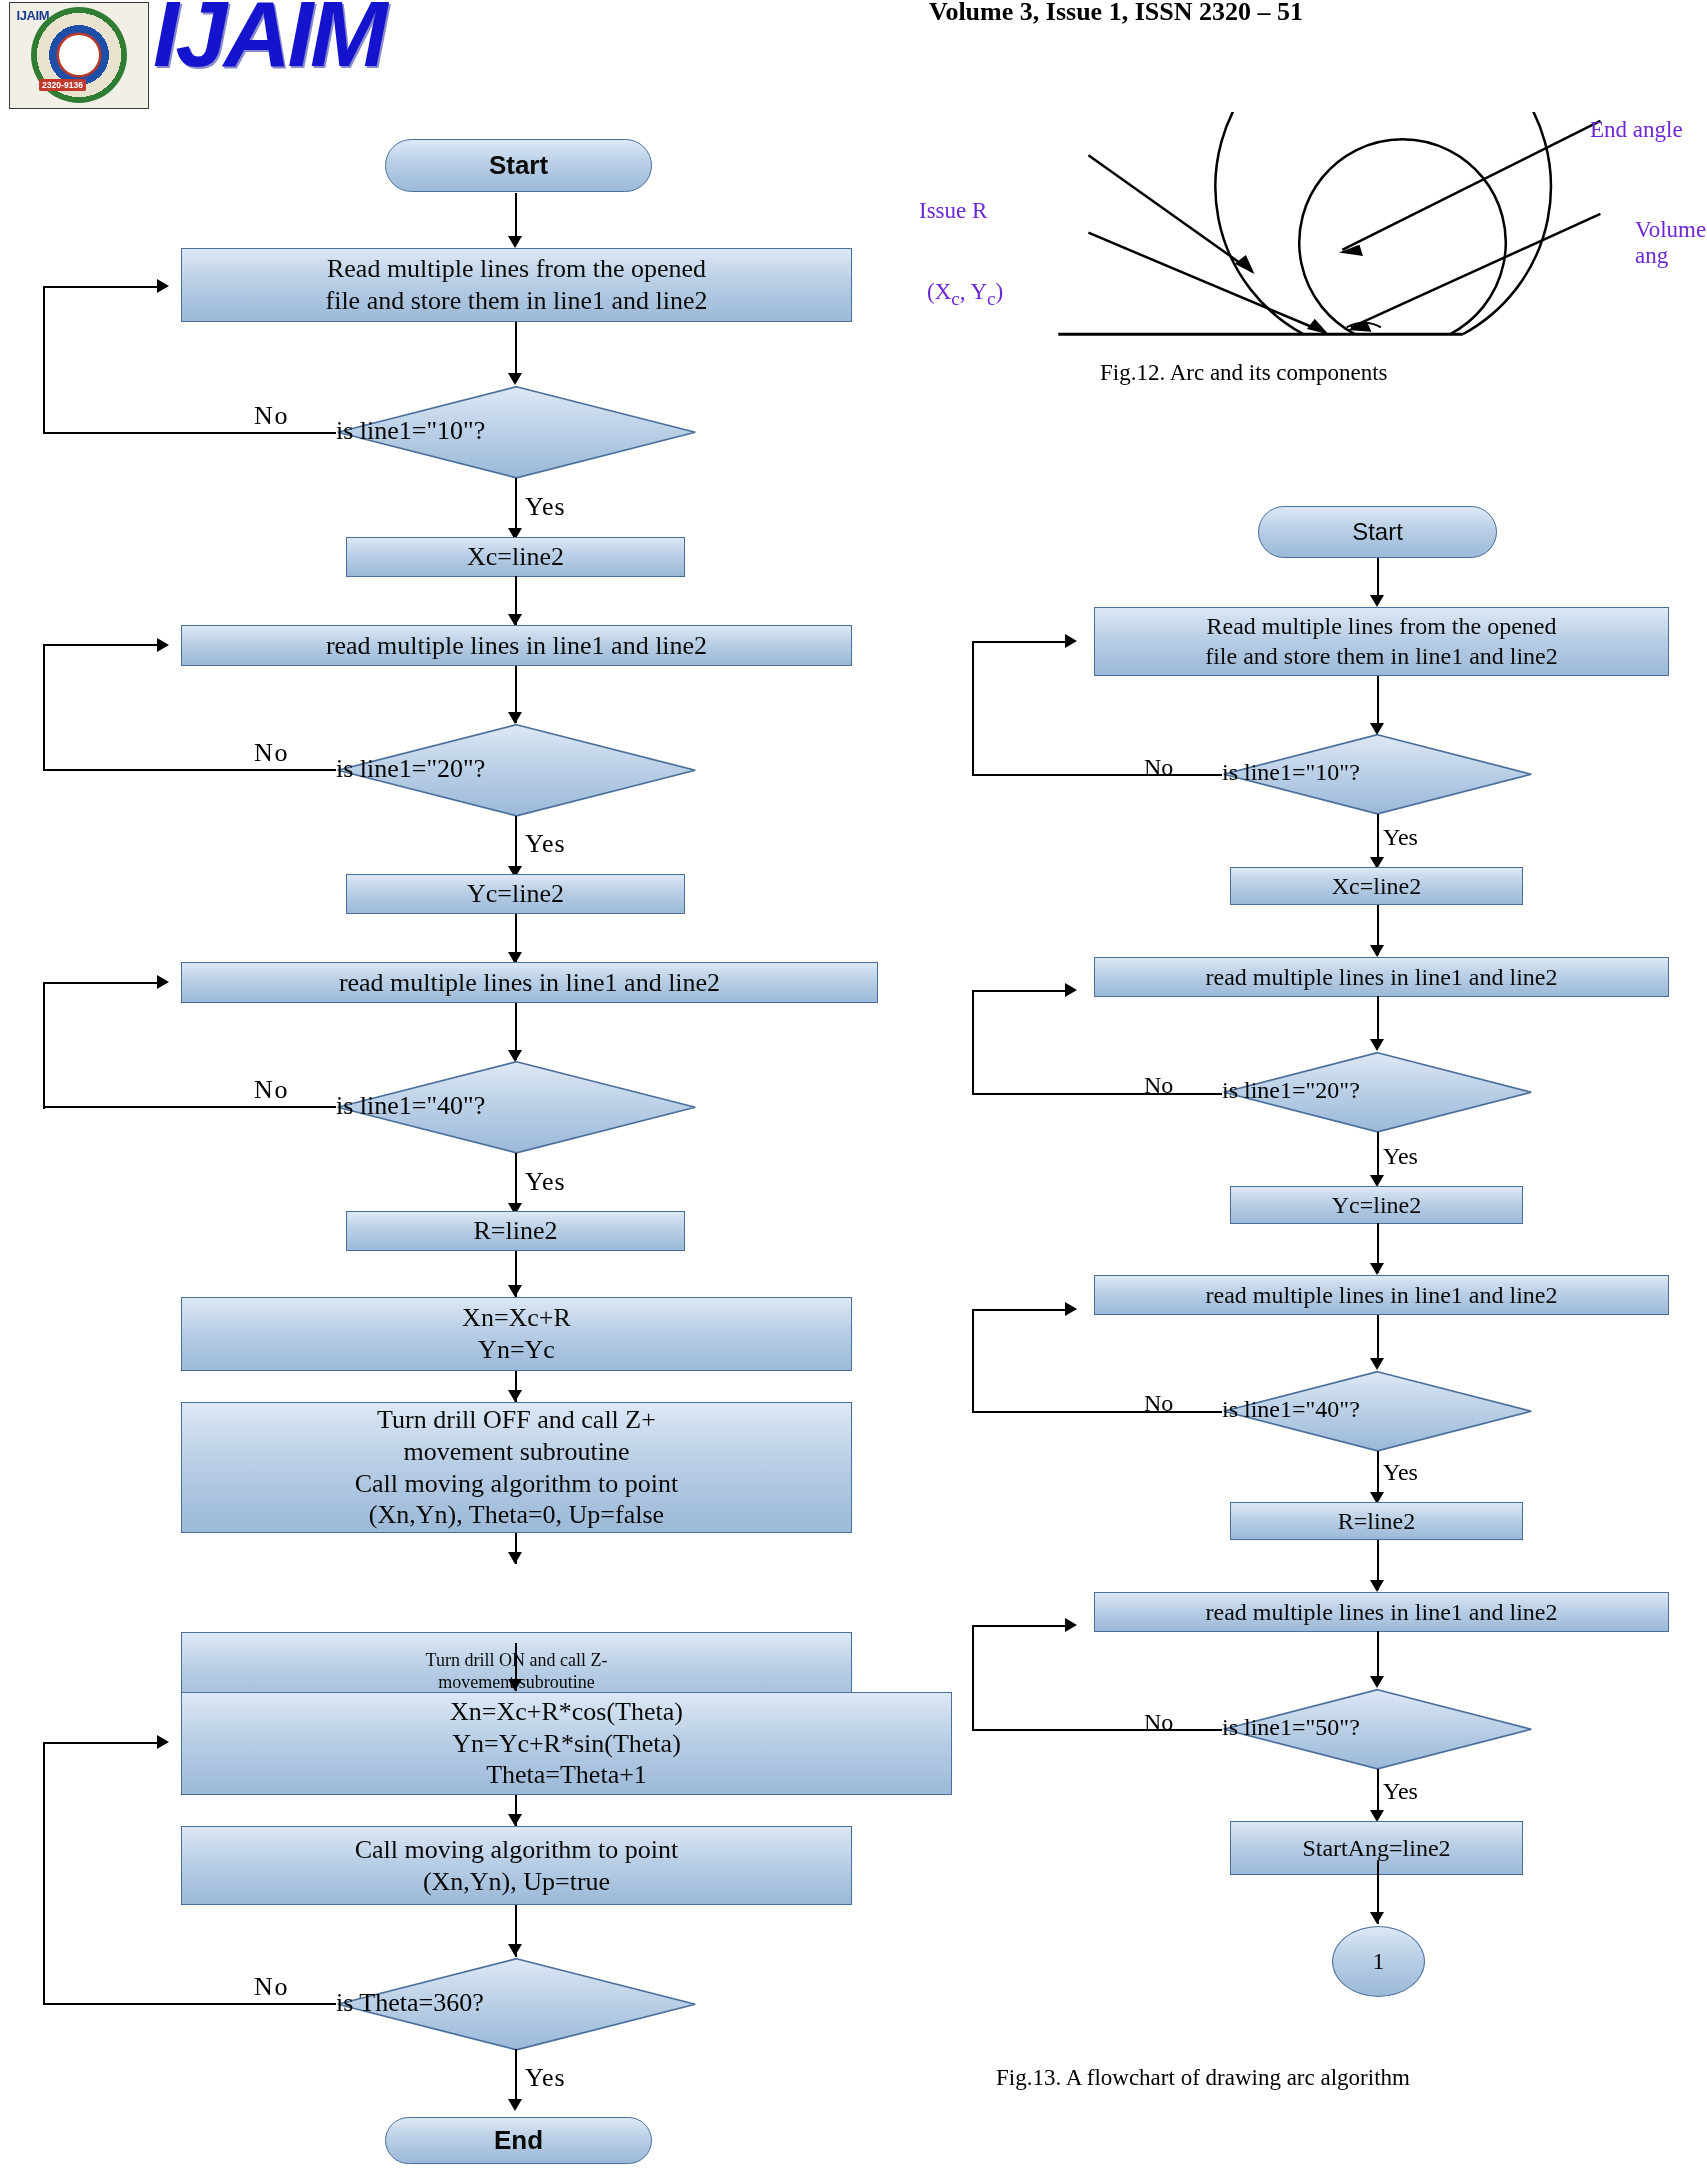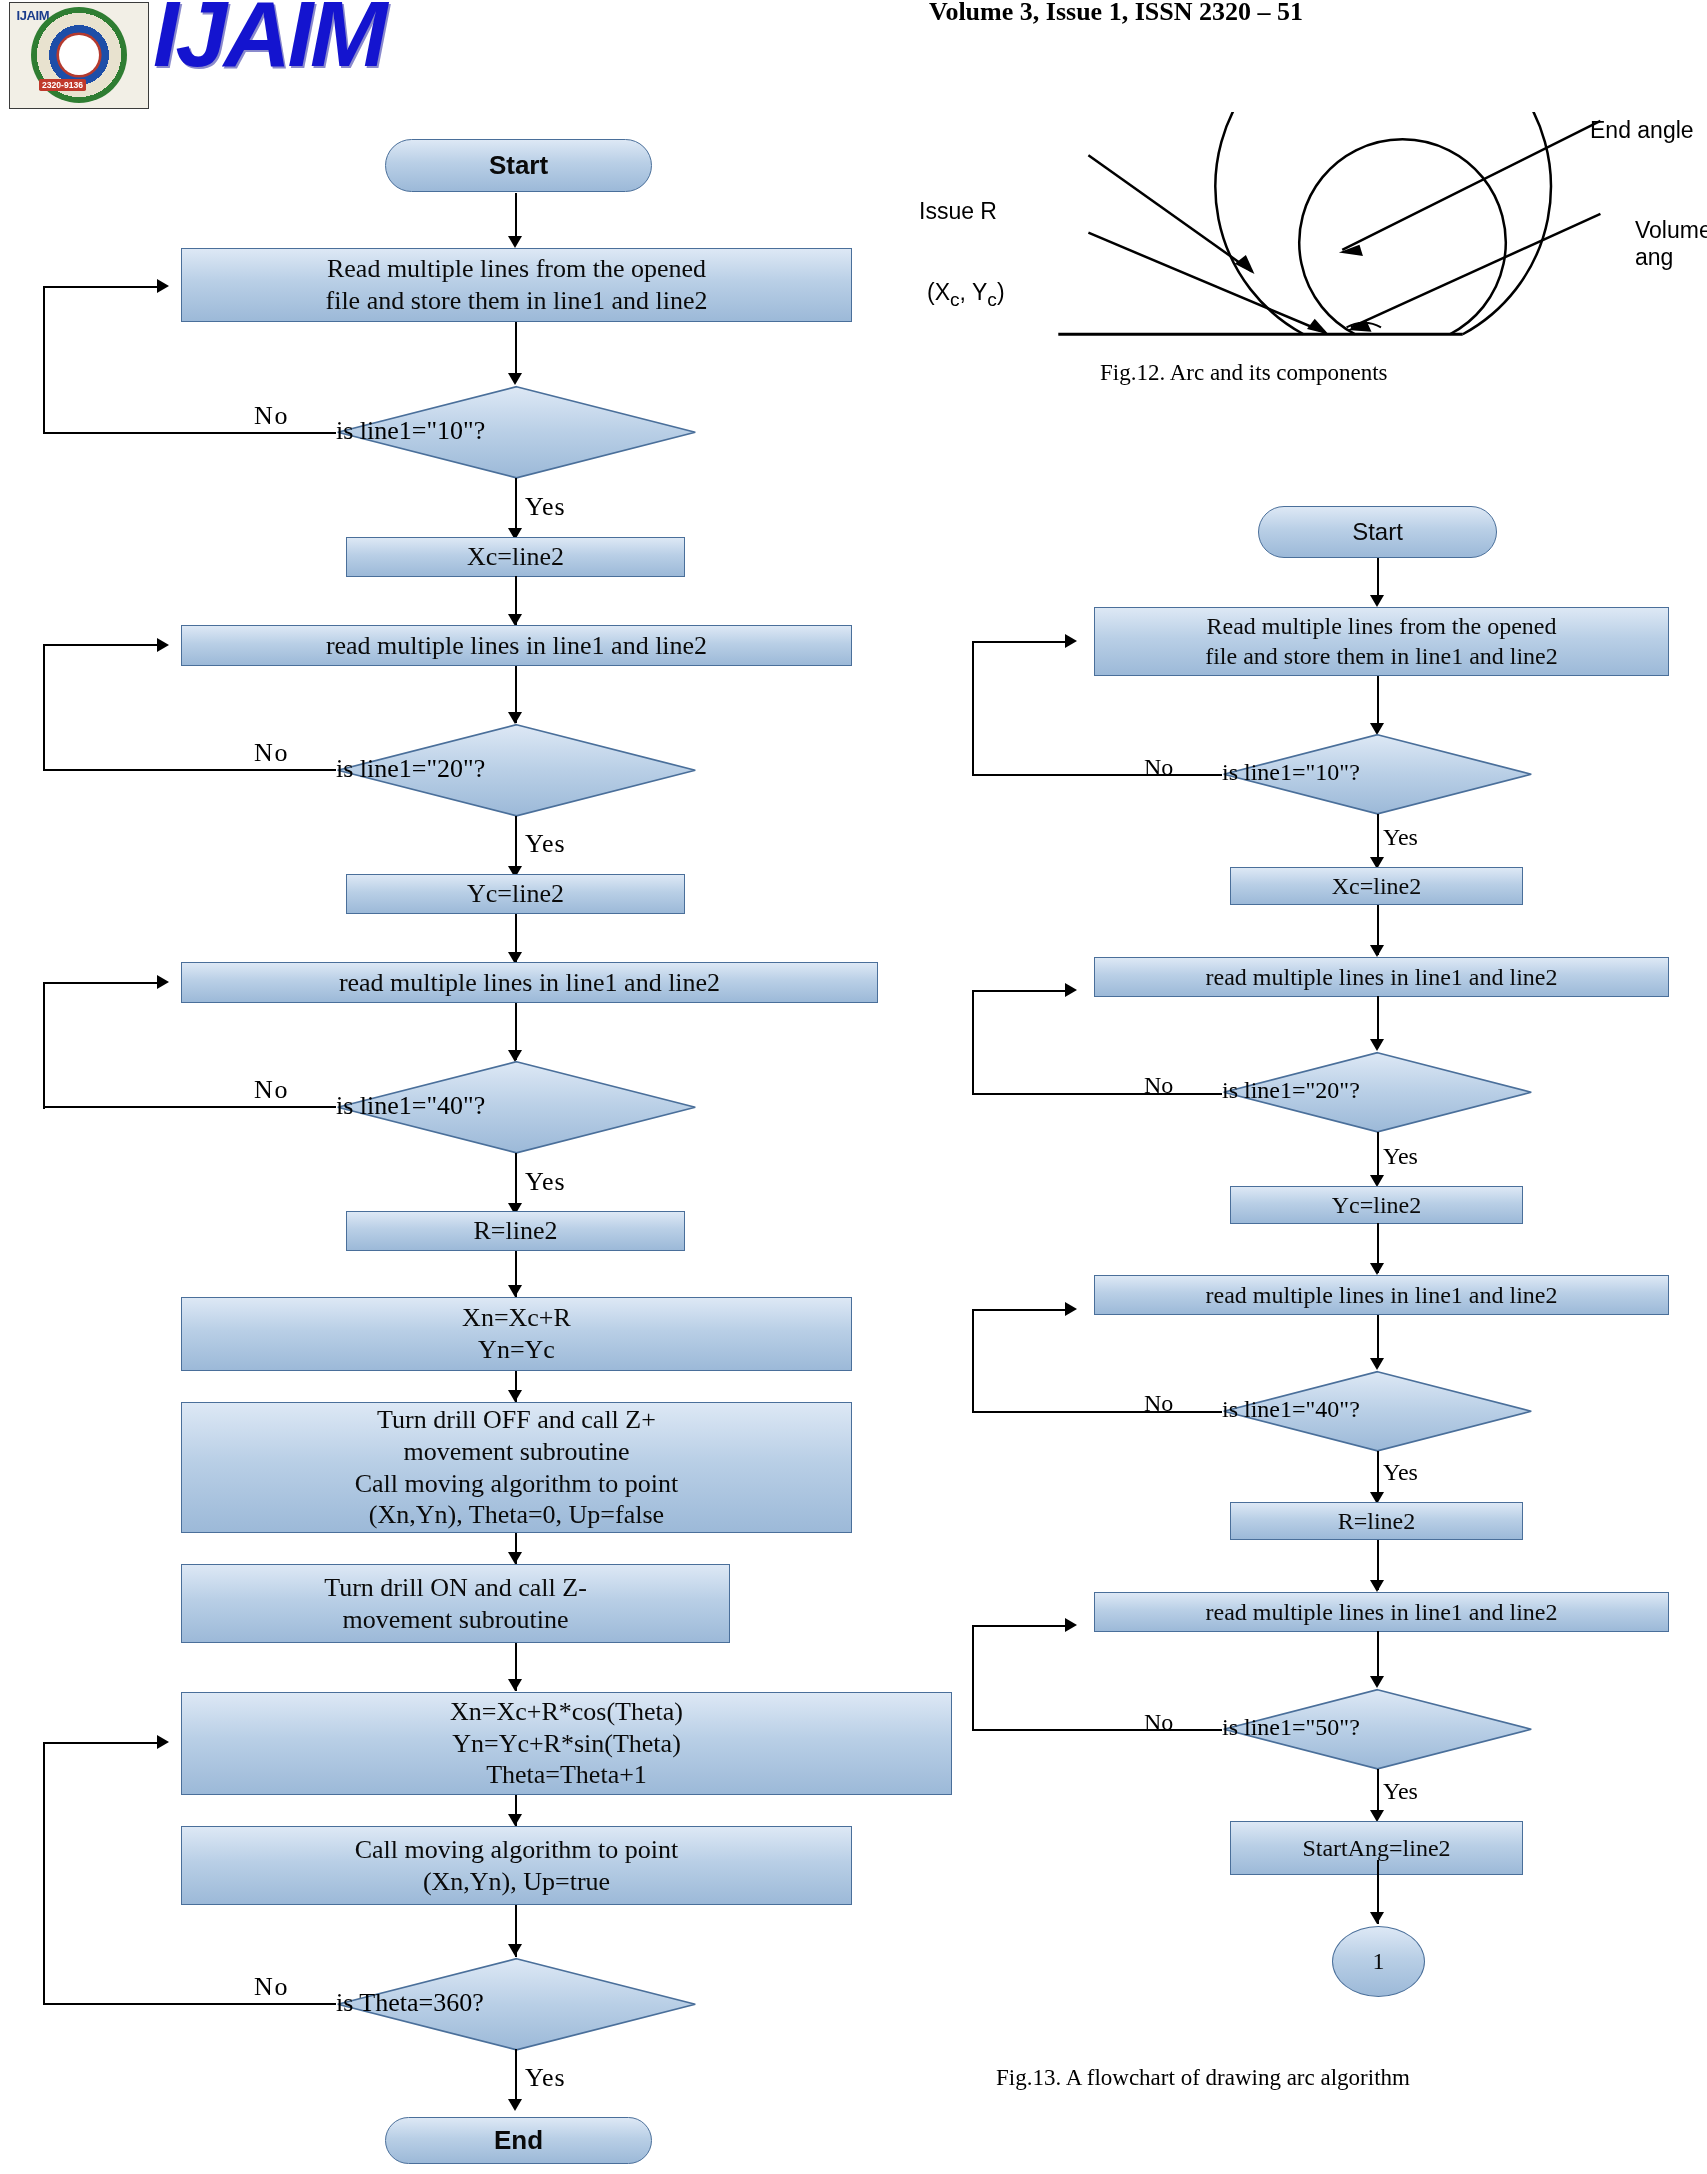--- a/index.html
+++ b/index.html
@@ -73,21 +73,21 @@
     border-top:7.7px solid transparent;border-bottom:7.7px solid transparent;
     border-left:12px solid #000;
   }
   .lbl{position:absolute;font-family:"Liberation Serif",serif;color:#000;}
 
   
   .caption{position:absolute;font-size:23px;font-family:"Liberation Serif",serif;color:#000;}
 
   
   .arcfig line, .arcfig path, .arcfig polygon{vector-effect:non-scaling-stroke;}
-  .arclabel{position:absolute;font-size:23px;font-family:Liberation Sans, sans-serif;color:#000000;}
+  .arclabel{position:absolute;font-size:23px;font-family:Liberation Serif, serif;color:#6d28d9;}
 </style>
 </head>
 <body>
 
 <div class="abs" id="logo-badge">
   <div class="tagtop">IJAIM</div>
   <div class="seal"></div>
   <div class="tagbot">2320-9136</div>
 </div>
 <div class="abs" id="journal-wordmark">IJAIM</div>
@@ -198,21 +198,21 @@
   </div>
   <div class="line vline abs" style="left:515px;top:1371px;height:31px;"></div>
   <div class="arrow-down abs" style="left:508px;top:1390px;"></div>
 
   <div class="node rect abs" style="left:181px;top:1402px;width:671px;height:131px;font-size:26px;line-height:1.22;padding:0 6.9px;">
     <span>Turn drill OFF and call Z+<br>movement subroutine<br>Call moving algorithm to point<br>(Xn,Yn), Theta=0, Up=false</span>
   </div>
   <div class="line vline abs" style="left:515px;top:1533px;height:31px;"></div>
   <div class="arrow-down abs" style="left:508px;top:1552px;"></div>
 
-  <div class="node rect abs" style="left:181px;top:1564px;width:549px;height:79px;font-size:26px;line-height:1.22;">
+  <div class="node rect abs" style="left:181px;top:1632px;width:671px;height:79px;font-size:18px;line-height:1.22;">
     <span>Turn drill ON and call Z-<br>movement subroutine</span>
   </div>
   <div class="line vline abs" style="left:515px;top:1643px;height:48px;"></div>
   <div class="arrow-down abs" style="left:508px;top:1679px;"></div>
 
   <div class="node rect abs" style="left:181px;top:1692px;width:771px;height:103px;font-size:26px;line-height:1.22;">
     <span>Xn=Xc+R*cos(Theta)<br>Yn=Yc+R*sin(Theta)<br>Theta=Theta+1</span>
   </div>
   <div class="line vline abs" style="left:515px;top:1795px;height:31px;"></div>
   <div class="arrow-down abs" style="left:508px;top:1814px;"></div>

